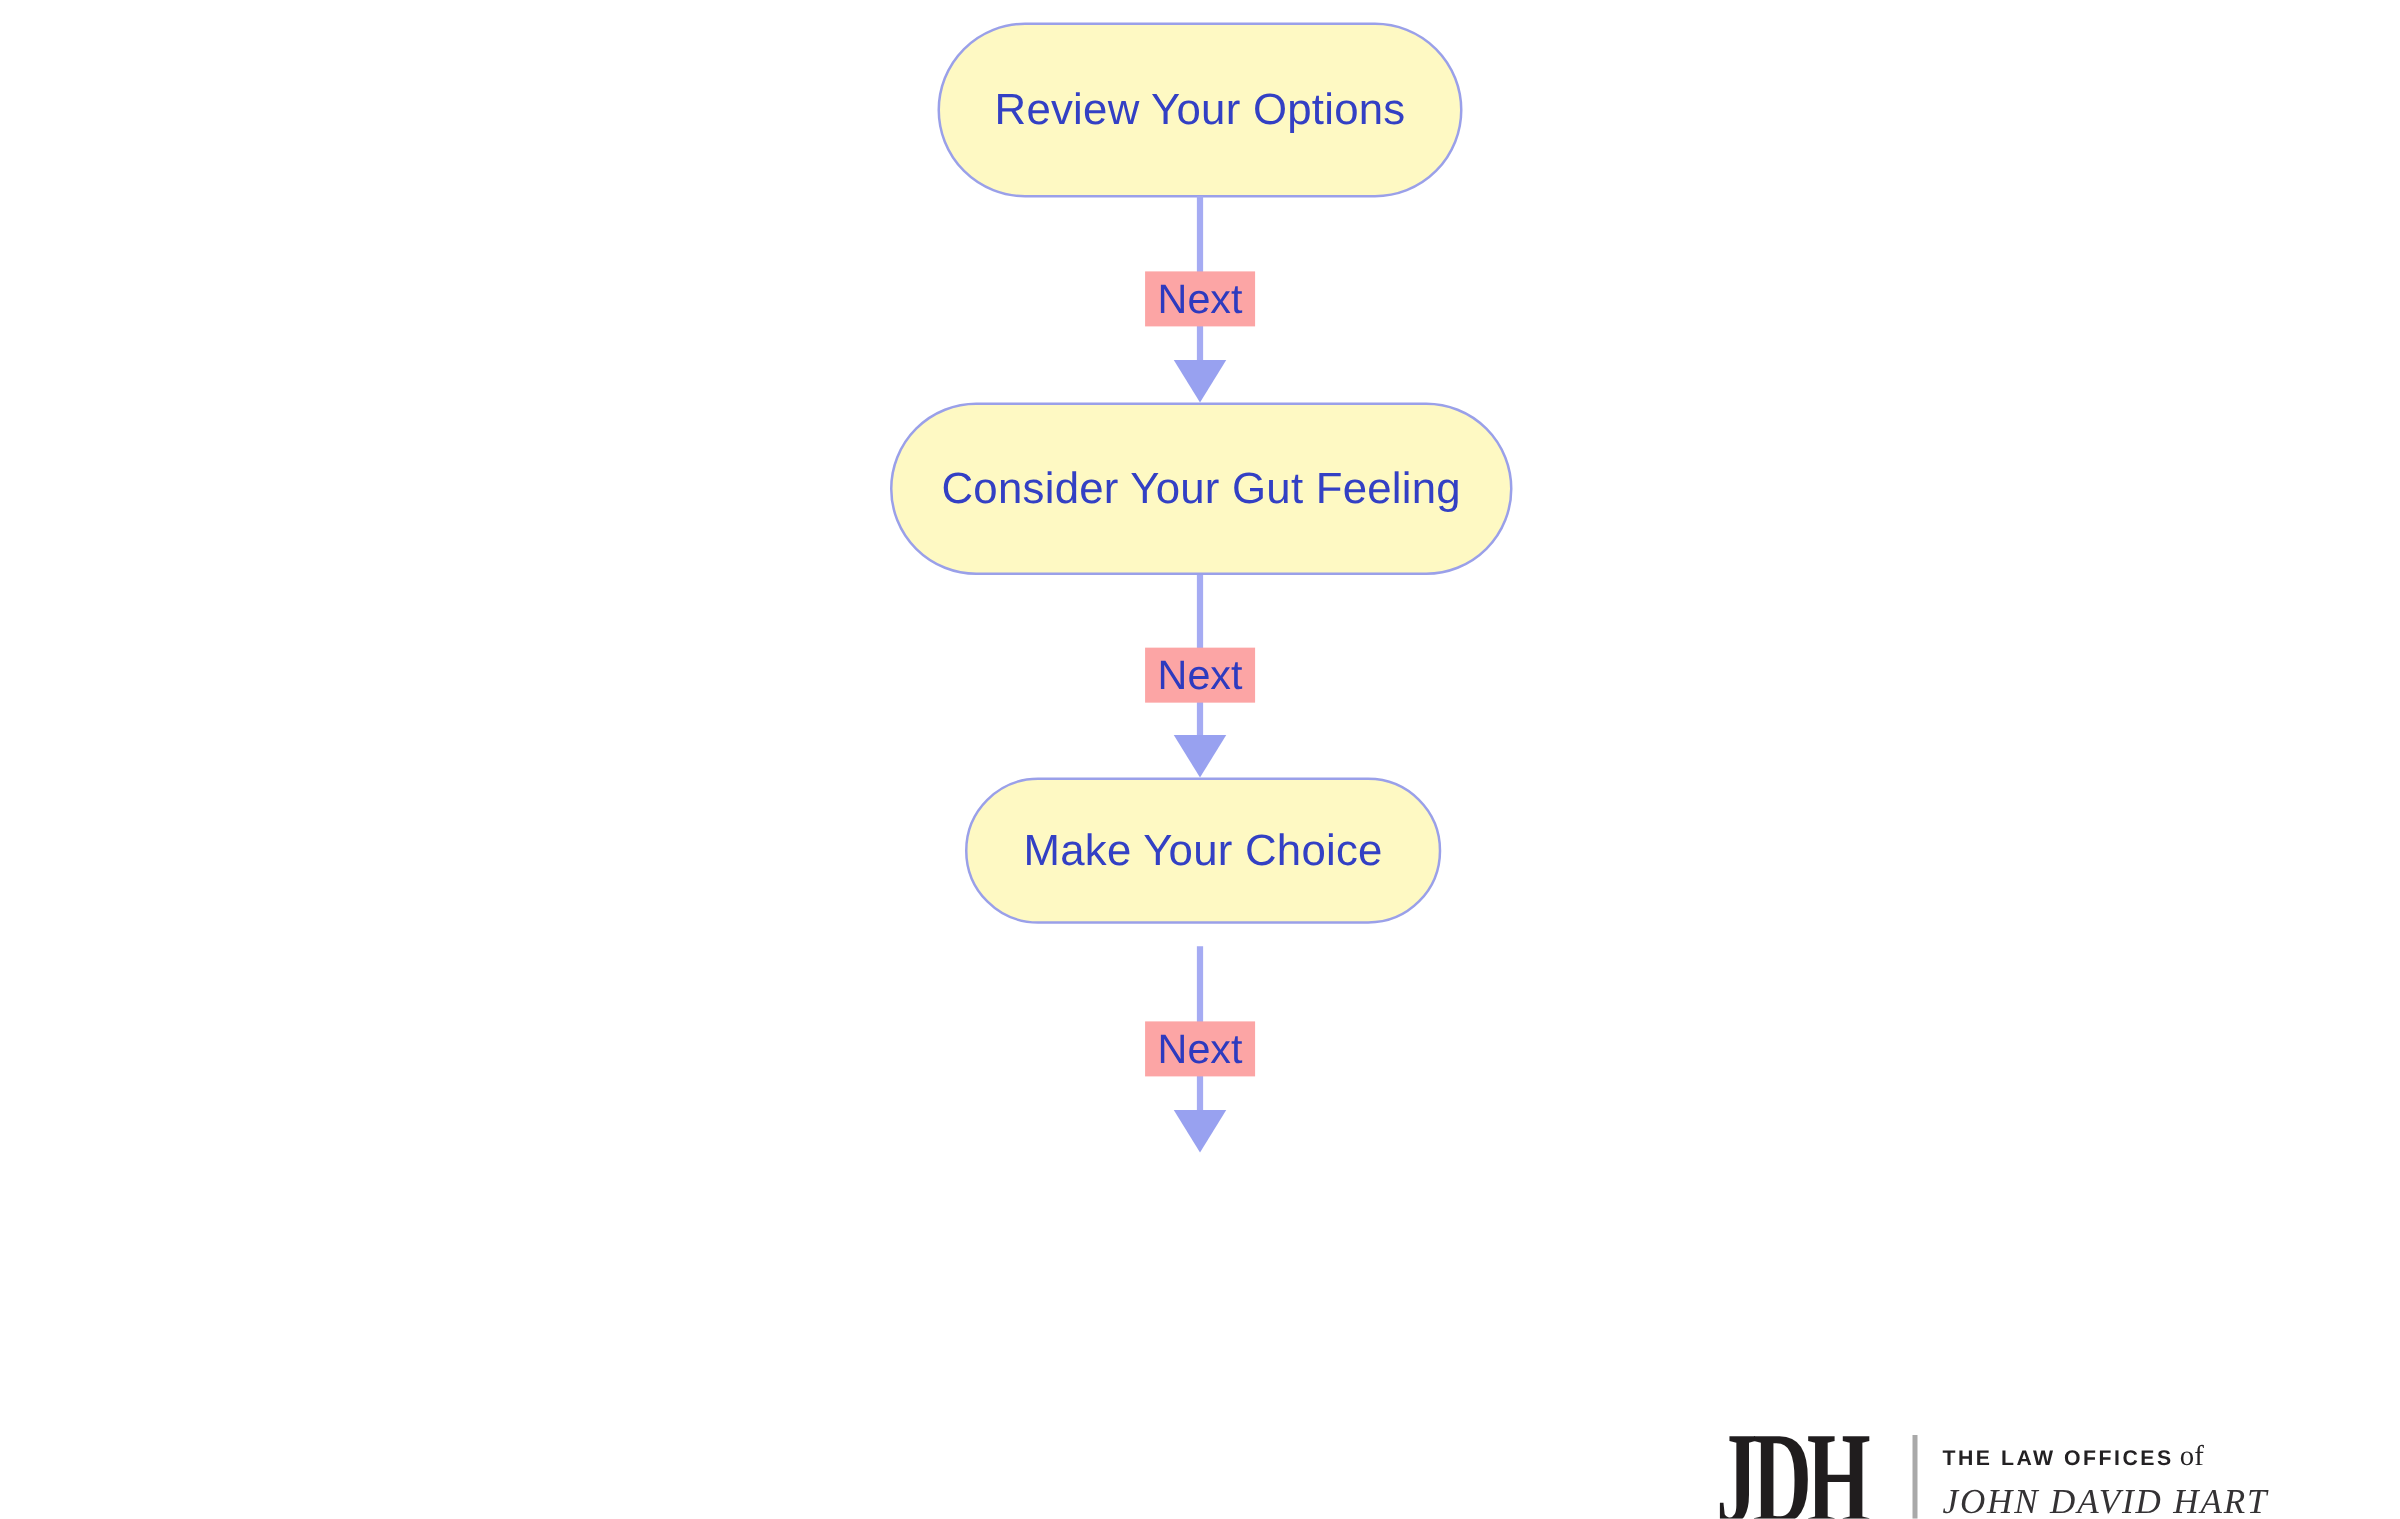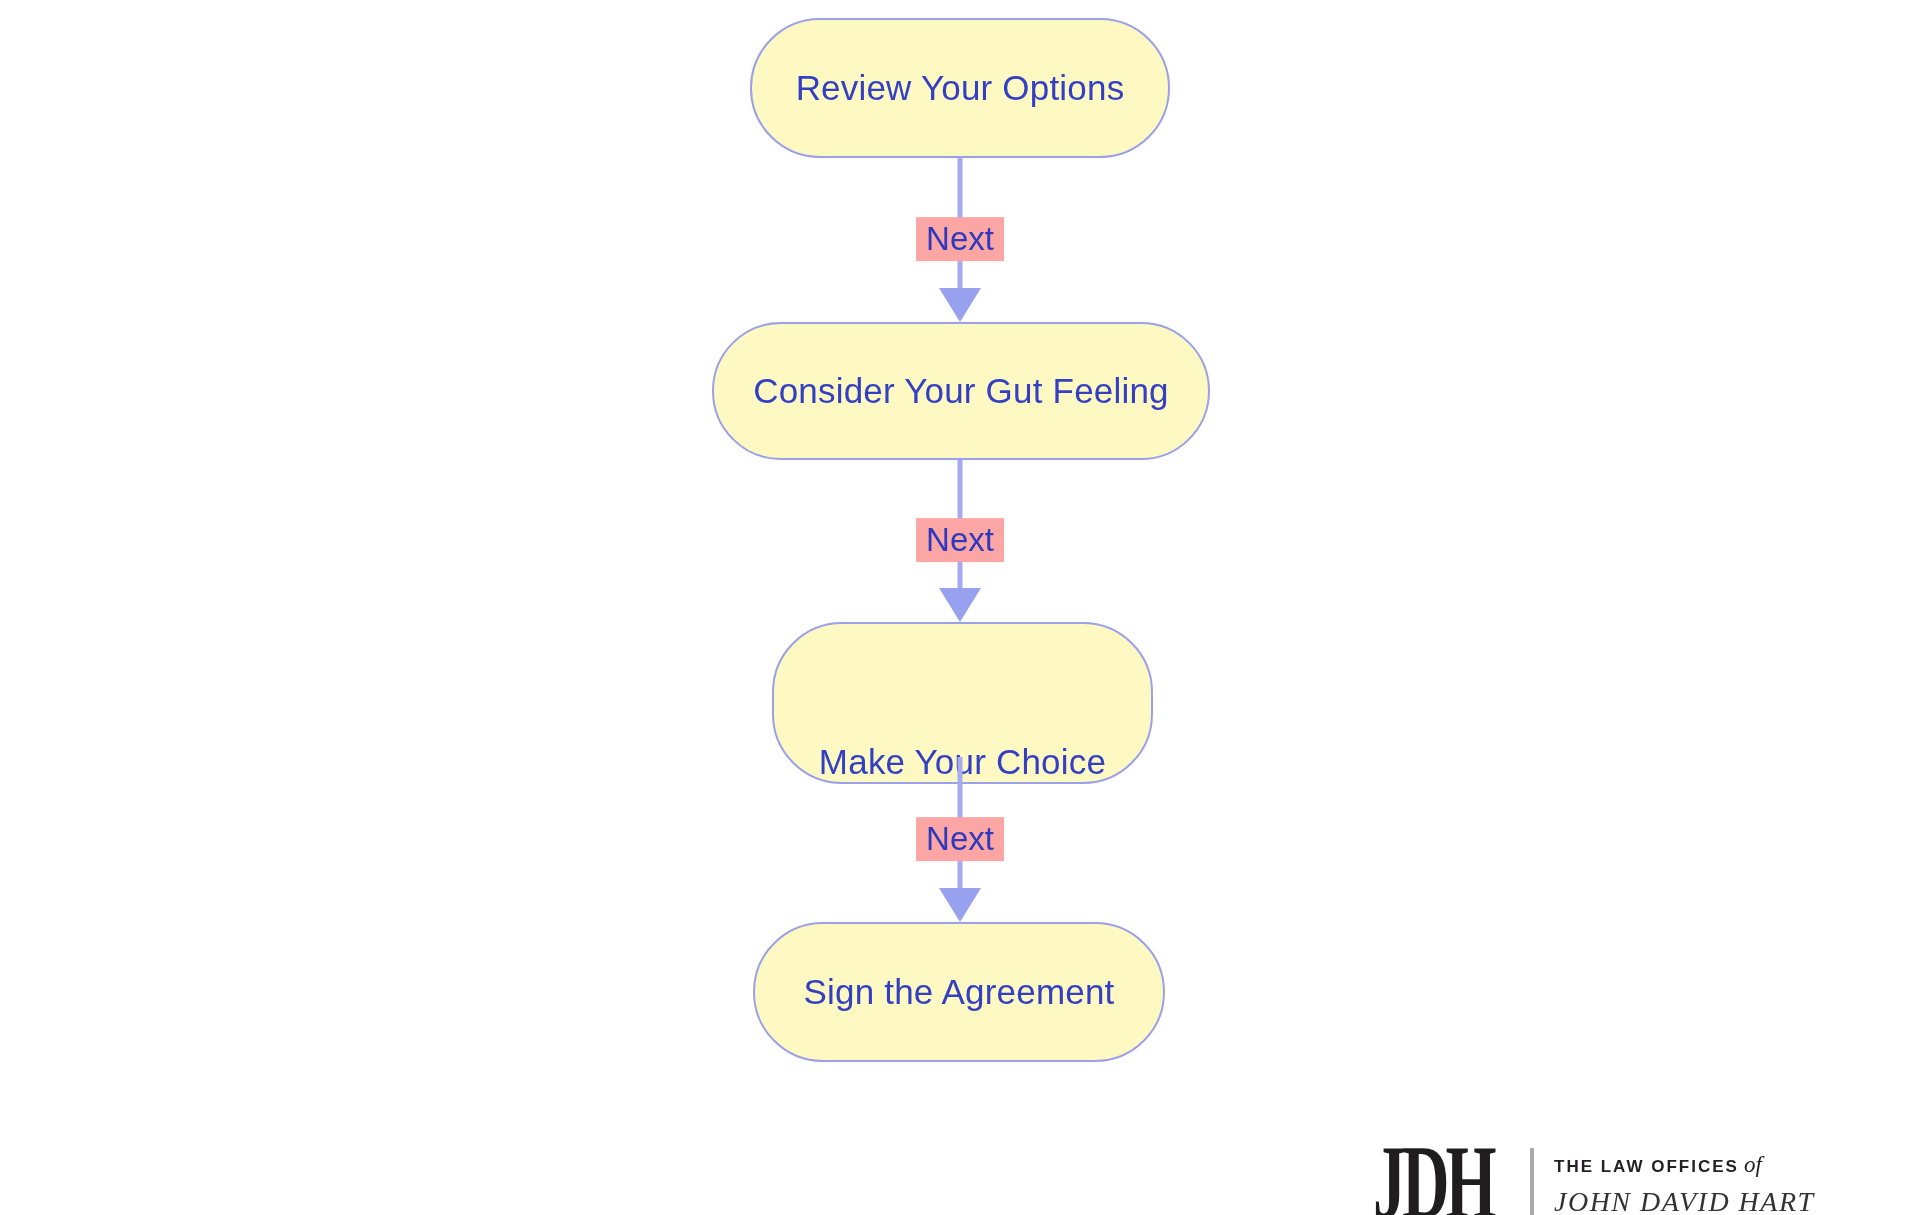--- a/index.html
+++ b/index.html
@@ -28,21 +28,21 @@
     justify-content: center;
   }
   .flow-node .node-label {
     font-size: 35px;
     color: #3340c4;
     letter-spacing: 0.2px;
     white-space: nowrap;
   }
   .node-1 { left: 750px; top: 18px;  width: 420px; height: 140px; }
   .node-2 { left: 712px; top: 322px; width: 498px; height: 138px; }
-  .node-3 { left: 772px; top: 622px; width: 381px; height: 162px; align-items: flex-end; }
+  .node-3 { left: 772px; top: 622px; width: 381px; height: 117px; }
   .node-4 { left: 753px; top: 922px; width: 412px; height: 140px; }
 
   
   .connector {
     position: absolute;
     left: 960px;
     width: 44px;
     transform: translateX(-50%);
   }
   .connector .line {
@@ -118,21 +118,20 @@
   }
   .logo .tagline-line {
     font-size: 17px;
     font-weight: bold;
     letter-spacing: 2px;
     color: #232123;
     white-space: nowrap;
   }
   .logo .tagline-of {
     font-family: "Liberation Serif", serif;
-    font-style: italic;
     font-weight: normal;
     font-size: 23px;
     letter-spacing: 0;
     margin-left: 5px;
     color: #232123;
   }
   .logo .firm-name {
     display: block;
     margin-top: 8px;
     font-family: "Liberation Serif", serif;
@@ -171,23 +170,20 @@
   <div class="flow-node node-3">
     <span class="node-label">Make Your Choice</span>
   </div>
 
   <div class="connector conn-3">
     <div class="line"></div>
     <div class="arrowhead"></div>
     <span class="edge-label">Next</span>
   </div>
 
-  <div class="flow-node node-4">
-    <span class="node-label">Sign the Agreement</span>
-  </div>
 
   <div class="logo">
     <span class="monogram">JDH</span>
     <span class="divider"></span>
     <span class="logo-text">
       <span class="tagline-line"><span>THE LAW OFFICES</span><span class="tagline-of">of</span></span>
       <span class="firm-name">JOHN DAVID HART</span>
     </span>
   </div>
 

